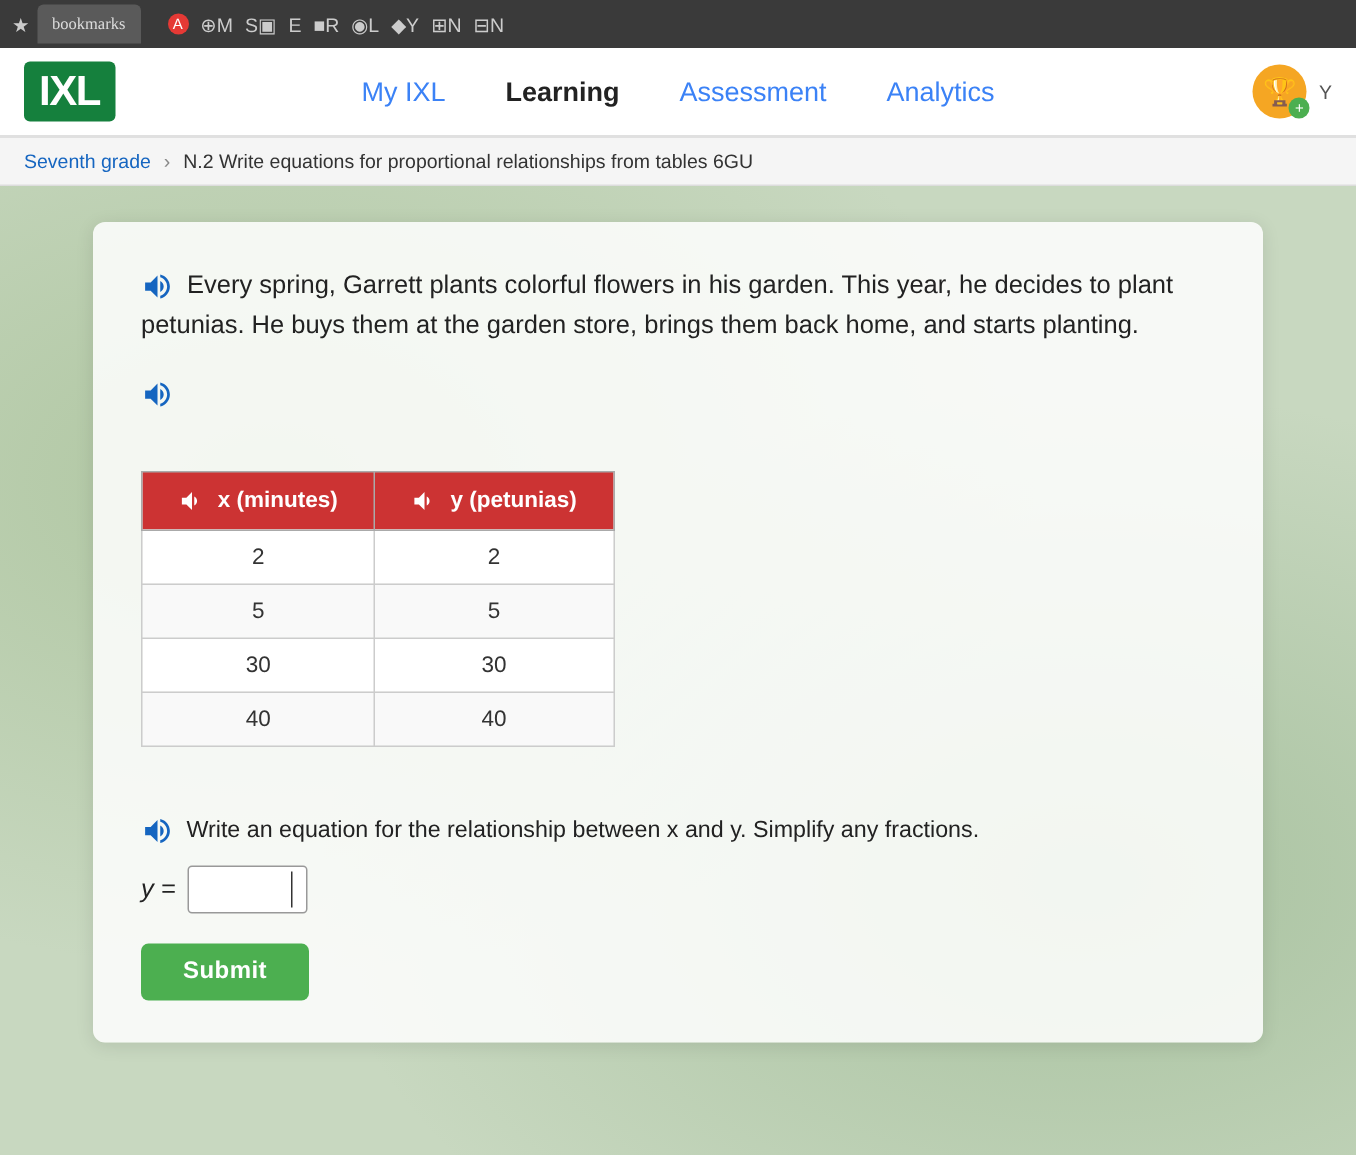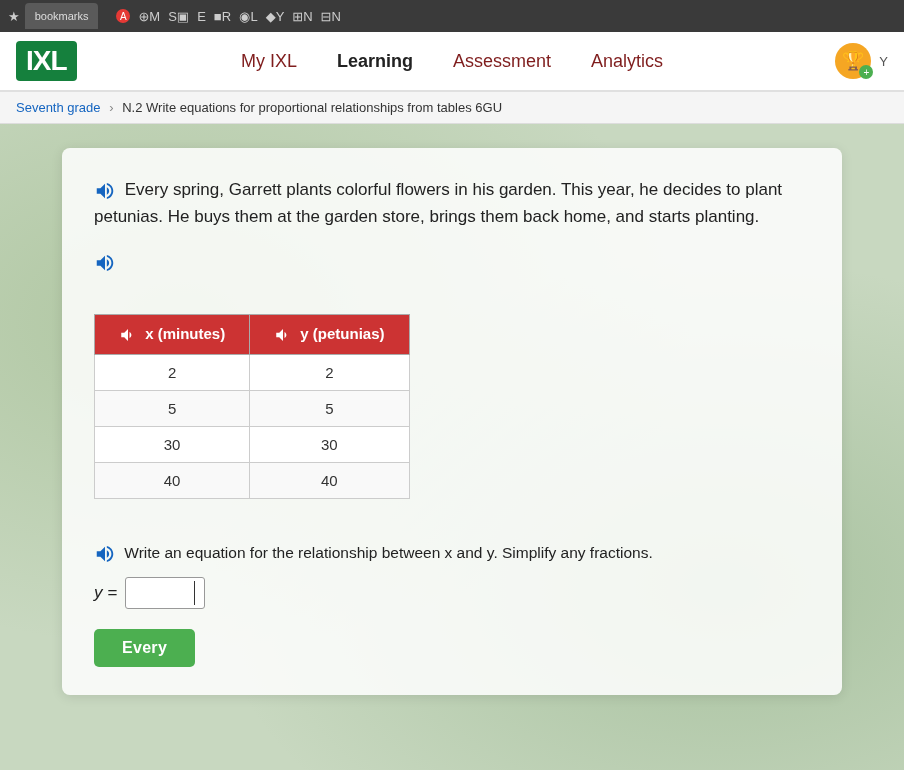--- a/index.html
+++ b/index.html
@@ -22,20 +22,21 @@
     }
     .browser-tab {
       background: #5a5a5a;
       border-radius: 4px 4px 0 0;
       padding: 4px 10px;
       color: #ddd;
       font-size: 11px;
       height: 26px;
       display: flex;
       align-items: center;
+      font-family: Liberation Serif, serif;
     }
     .browser-icons {
       display: flex;
       gap: 5px;
       align-items: center;
       color: #ccc;
       font-size: 13px;
     }
     .browser-icon-circle {
       width: 14px; height: 14px;
@@ -68,21 +69,21 @@
       border-radius: 4px;
       letter-spacing: -1px;
     }
     .nav-links {
       display: flex;
       gap: 40px;
       align-items: center;
     }
     .nav-link {
       font-size: 18px;
-      color: #7f1d1d;
+      color: #3b82f6;
       cursor: pointer;
       text-decoration: none;
       font-weight: 400;
     }
     .nav-link.active {
       font-weight: 700;
       color: #222;
     }
     .nav-right {
       position: absolute;
@@ -419,19 +420,19 @@
       </div>
 
       <div class="equation-row">
         <span class="equation-label">y =</span>
         <div class="input-wrapper">
           <input class="equation-input" type="text" placeholder="" style="">
           <div class="cursor-line"></div>
         </div>
       </div>
 
-      <button class="submit-btn">Every</button>
+      <button class="submit-btn">Submit</button>
     </div>
 
     
 
   </div>
 </div>
 
 </body></html>

